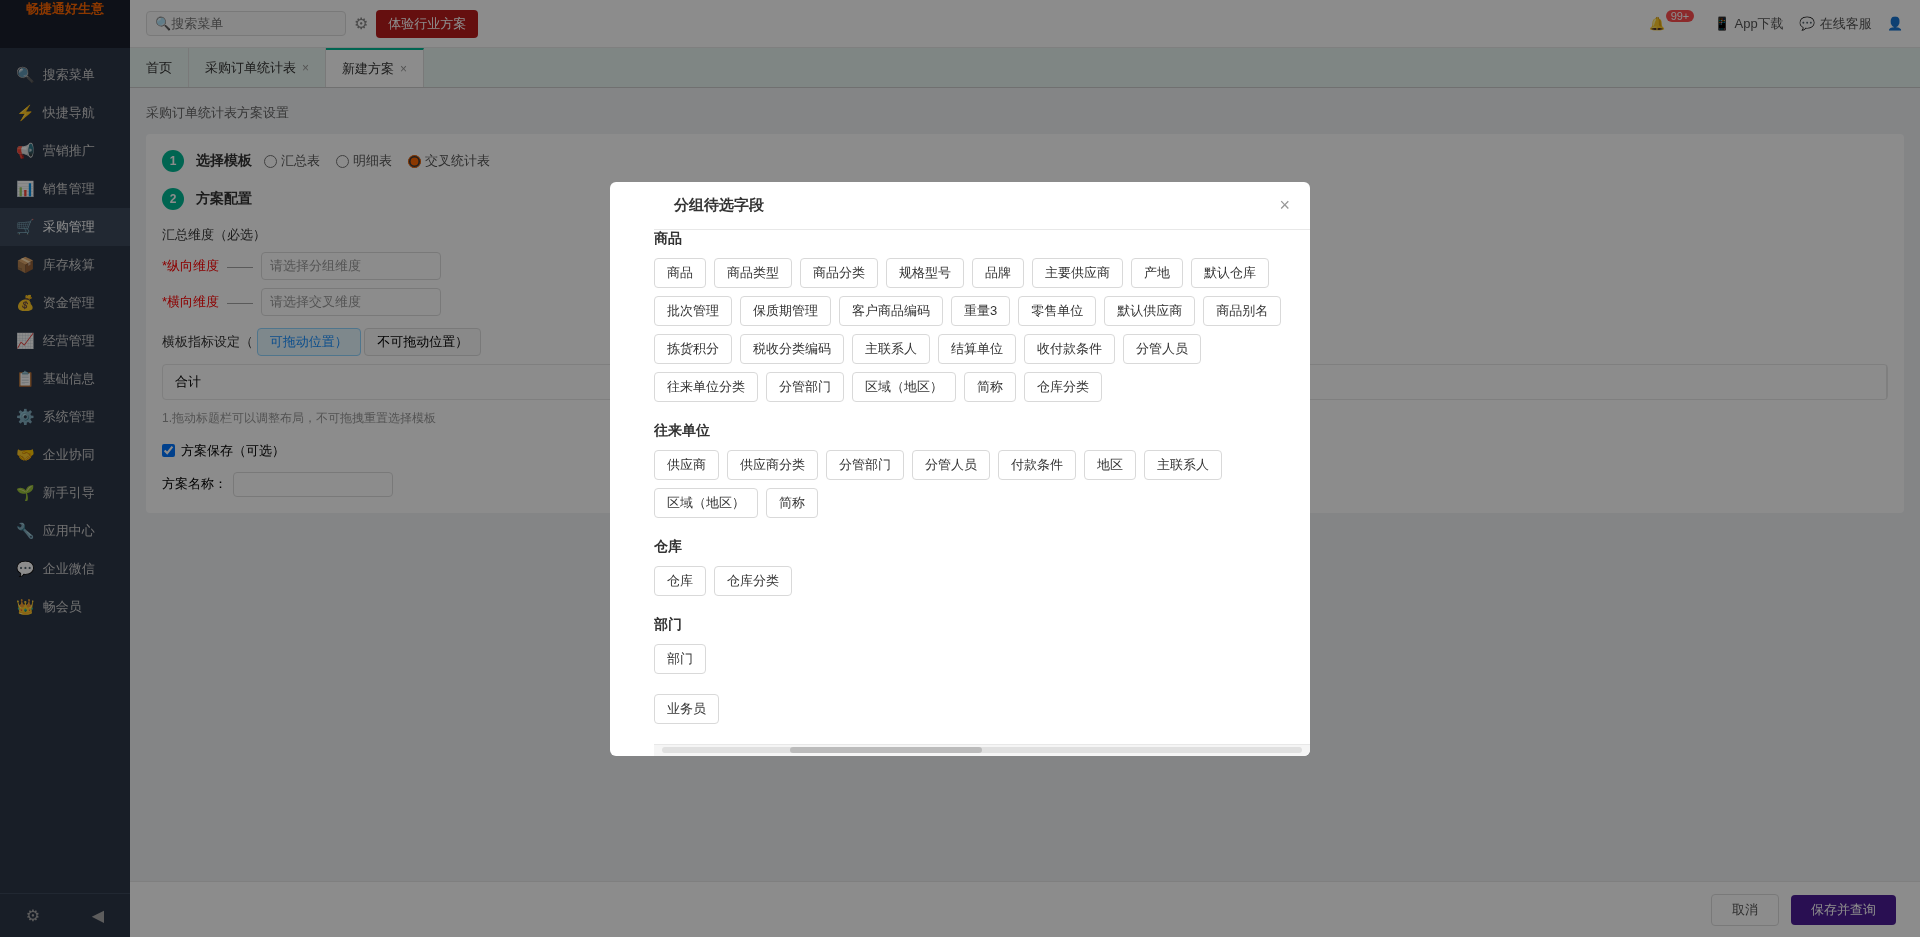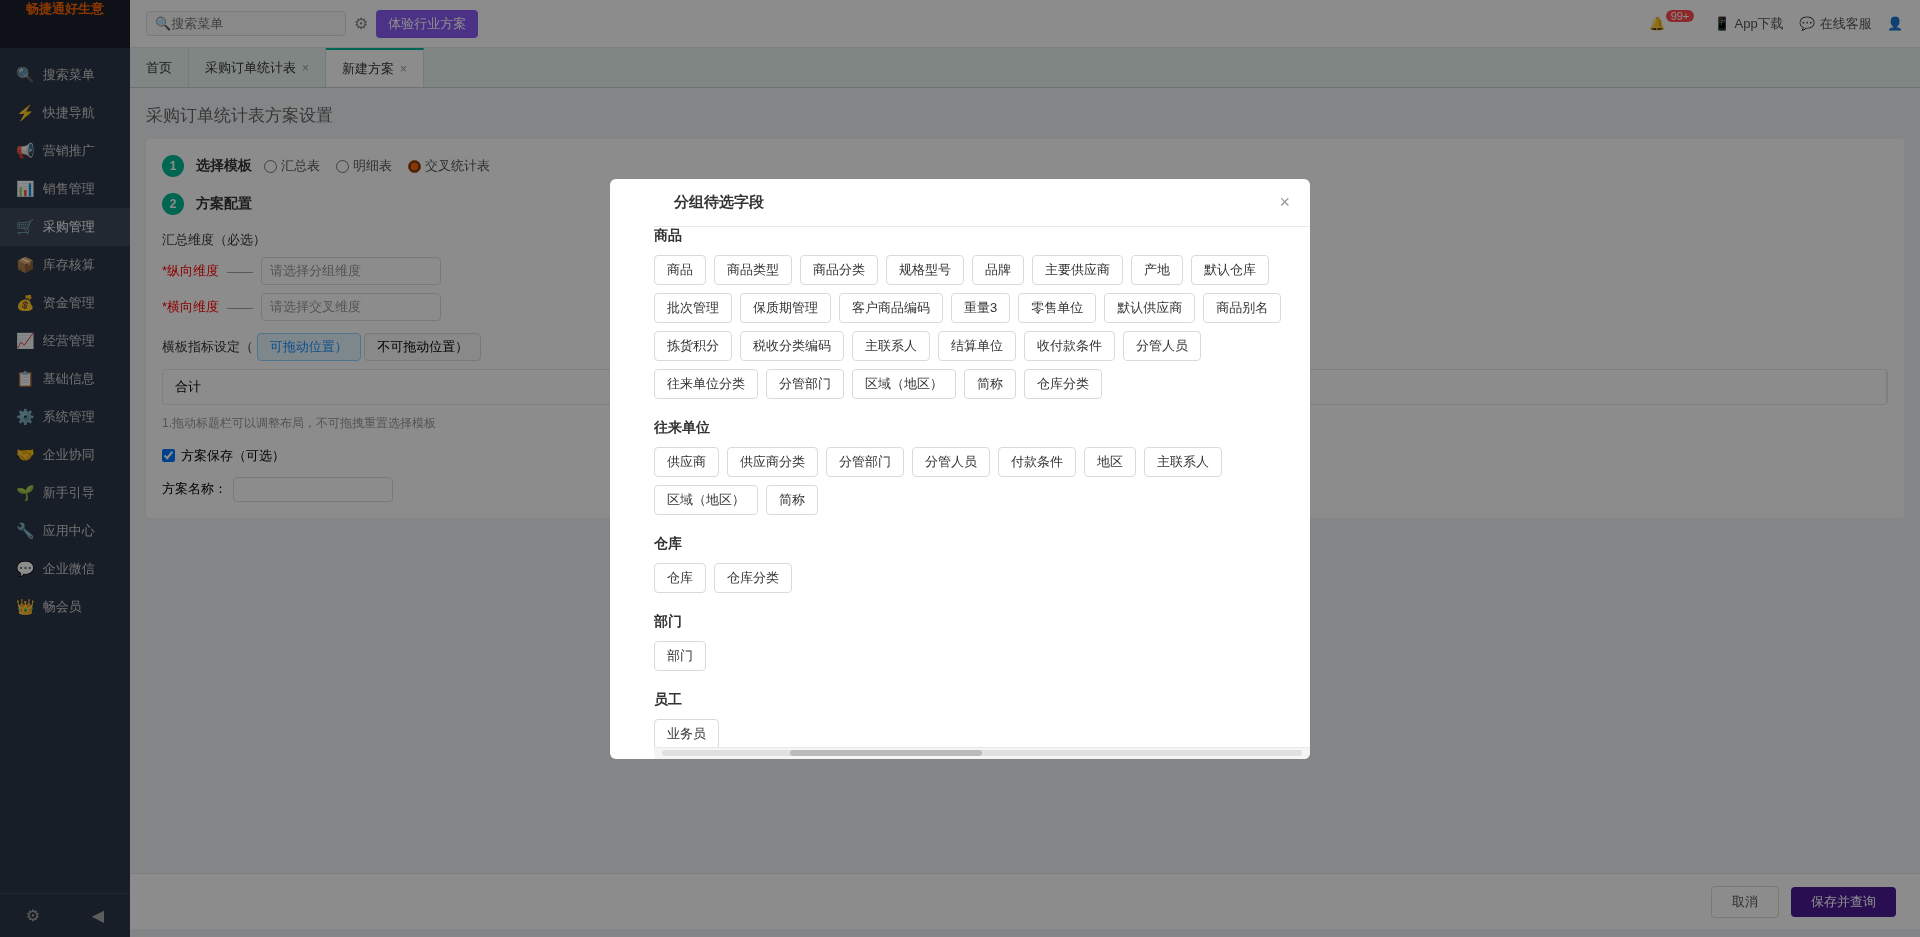--- a/index.html
+++ b/index.html
@@ -13,21 +13,21 @@
       align-items: center;
       padding: 0 16px;
       border-bottom: 1px solid #e8e8e8;
       position: fixed; top: 0; left: 0; right: 0; z-index: 100;
     }
     .search-area { flex: 1; display: flex; align-items: center; gap: 8px; }
     .search-box { display: flex; align-items: center; border: 1px solid #ddd; border-radius: 4px; padding: 4px 8px; width: 200px; background: #fafafa; }
     .search-box input { border: none; outline: none; background: transparent; font-size: 13px; width: 140px; }
     .top-right { display: flex; align-items: center; gap: 16px; color: #555; font-size: 13px; }
     .badge { background: #ff4d4f; color: #fff; border-radius: 10px; padding: 0 5px; font-size: 11px; position: relative; top: -8px; left: -4px; }
-    .try-btn { background: #8b5cf6; color: #fff; border: none; border-radius: 4px; padding: 5px 12px; cursor: pointer; font-size: 13px; }
+    .try-btn { background: #b91c1c; color: #fff; border: none; border-radius: 4px; padding: 5px 12px; cursor: pointer; font-size: 13px; }
     .gear-icon-btn { background: none; border: none; cursor: pointer; color: #888; font-size: 16px; }
     .top-right-item { display: flex; align-items: center; gap: 4px; cursor: pointer; color: #555; }
 
     
     .tabs-bar {
       height: 40px;
       background: #e8f4f0;
       display: flex;
       align-items: center;
       padding: 0 0 0 0;
@@ -61,21 +61,21 @@
     .sidebar-item.active { background: #3d4a5c; color: #fff; }
     .sidebar-item .icon { font-size: 15px; }
     .sidebar-bottom { padding: 12px 0; border-top: 1px solid #3d4a5c; display: flex; justify-content: space-around; }
     .sidebar-bottom-btn { background: none; border: none; cursor: pointer; color: #aaa; font-size: 16px; }
 
     
     .main-content {
       position: fixed; top: 88px; left: 130px; right: 0; bottom: 0;
       background: #f0f2f5; overflow: auto; padding: 16px;
     }
-    .breadcrumb { font-size: 17px; color: #666; margin-bottom: 12px; font-family: Liberation Serif, serif; }
+    .breadcrumb { font-size: 13px; color: #666; margin-bottom: 12px; font-family: Liberation Serif, serif; }
 
     
     .page-card { background: #fff; border-radius: 4px; padding: 16px; }
     .step-row { display: flex; align-items: center; gap: 12px; margin-bottom: 16px; }
     .step-num { width: 22px; height: 22px; background: #00b894; color: #fff; border-radius: 50%; display: flex; align-items: center; justify-content: center; font-size: 12px; font-weight: bold; }
     .step-label { font-size: 14px; font-weight: bold; color: #333; }
     .radio-group { display: flex; gap: 16px; align-items: center; }
     .radio-item { display: flex; align-items: center; gap: 4px; cursor: pointer; color: #555; font-size: 13px; }
     .radio-item input[type=radio] { accent-color: #ff6600; }
 
@@ -93,21 +93,21 @@
     .stat-table { border: 1px solid #e8e8e8; border-radius: 4px; margin-top: 8px; }
     .stat-table-header { display: flex; background: #fafafa; border-bottom: 1px solid #e8e8e8; }
     .stat-table-cell { flex: 1; padding: 8px 12px; font-size: 13px; border-right: 1px solid #e8e8e8; }
     .stat-table-row { display: flex; }
 
     .hint-text { font-size: 12px; color: #999; margin-top: 8px; line-height: 1.8; }
 
     .save-option { display: flex; align-items: center; gap: 6px; margin-top: 12px; font-size: 13px; }
     .scheme-name-input { border: 1px solid #ddd; border-radius: 4px; padding: 4px 8px; font-size: 13px; width: 160px; }
 
-    .bottom-bar { position: fixed; bottom: 8px; right: 0; left: 130px; height: 56px; background: #fff; border-top: 1px solid #e8e8e8; display: flex; align-items: center; justify-content: flex-end; padding: 0 24px; gap: 12px; z-index: 100; }
+    .bottom-bar { position: fixed; bottom: 0; right: 0; left: 130px; height: 56px; background: #fff; border-top: 1px solid #e8e8e8; display: flex; align-items: center; justify-content: flex-end; padding: 0 24px; gap: 12px; z-index: 100; }
     .cancel-btn { padding: 6px 20px; border: 1px solid #ddd; border-radius: 4px; background: #fff; cursor: pointer; font-size: 13px; color: #555; }
     .save-btn { padding: 6px 20px; border: none; border-radius: 4px; background: #4c1d95; color: #fff; cursor: pointer; font-size: 13px; }
 
     
     .modal-overlay {
       position: fixed; top: 0; left: 0; right: 0; bottom: 0;
       background: rgba(0,0,0,0.45); z-index: 200;
       display: flex; align-items: center; justify-content: center;
     }
     .modal {
@@ -385,21 +385,20 @@
             <div class="field-tag">仓库分类</div>
           </div>
         </div>
         <div class="field-section">
           <div class="field-section-title">部门</div>
           <div class="field-tags">
             <div class="field-tag">部门</div>
           </div>
         </div>
         <div class="field-section">
-          <div class="field-section-title">员工</div>
           <div class="field-tags">
             <div class="field-tag">业务员</div>
           </div>
         </div>
       </div>
 
     <div style="height:12px; border-top:1px solid #e8e8e8; background:#f5f5f5; display:flex; align-items:center; padding:0 8px;">
       <div style="width:100%; height:6px; background:#e0e0e0; border-radius:3px;">
         <div style="width:30%; height:6px; background:#bbb; border-radius:3px; margin-left:20%;"></div>
       </div>

